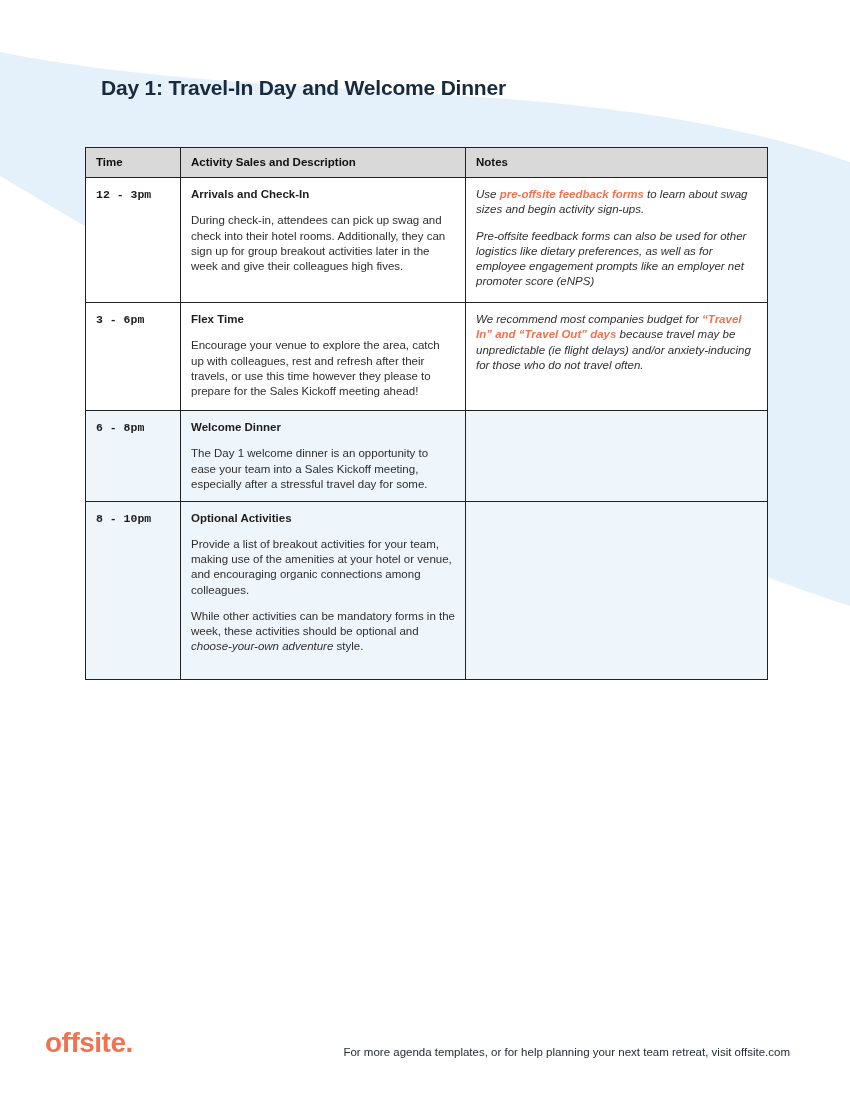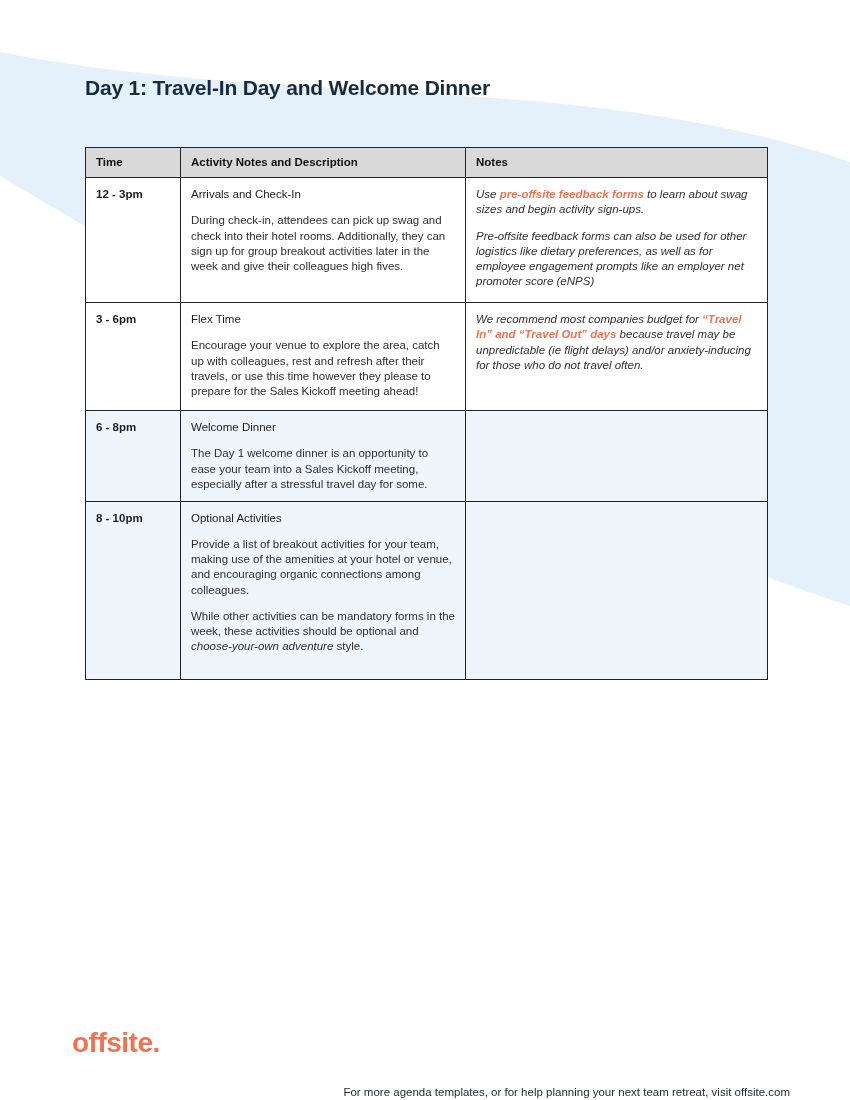--- a/index.html
+++ b/index.html
@@ -22,21 +22,21 @@
     position: absolute;
     left: 0; top: 0;
     width: 850px; height: 1100px;
     z-index: 0;
     pointer-events: none;
   }
   .content { position: relative; z-index: 1; }
 
   .page-title {
     position: absolute;
-    left: 85px;
+    left: 101px;
     top: 76px;
     margin: 0;
     font-size: 21px;
     font-weight: 700;
     letter-spacing: -0.2px;
     color: var(--color-title, #182a3c);
     text-align: center;
   }
 
   table.agenda {
@@ -69,23 +69,23 @@
     padding: 9px 10px;
     background: #ffffff;
   }
   table.agenda tbody tr:nth-child(1) { height: 125px; }
   table.agenda tbody tr:nth-child(2) { height: 108px; }
   table.agenda tbody tr:nth-child(3) { height: 89px; }
   table.agenda tbody tr:nth-child(4) { height: 178px; }
   table.agenda tbody tr:nth-child(3) td,
   table.agenda tbody tr:nth-child(4) td { background: #eef6fc; }
 
-  .time-cell { font-weight: 700; color: #1d1d1d; }
+  .time-cell { font-weight: 700; color: #1d1d1d; font-family: Liberation Mono, monospace; }
   .activity-title {
-    font-weight: 400;
+    font-weight: 700;
     color: #1d1d1d;
     margin: 0 0 11px 0;
   }
   .cell-para { margin: 0 0 11px 0; }
   .cell-para:last-child { margin-bottom: 0; }
 
   .notes-cell { font-style: italic; color: #2f2f2f; }
   .seg-accent {
     color: var(--color-accent, #f4714f);
     font-weight: 700;
@@ -94,29 +94,27 @@
   .seg-em { font-style: italic; }
 
   .logo {
     position: absolute;
     left: 45px;
     top: 1027px;
     font-size: 28px;
     font-weight: 800;
     letter-spacing: -0.5px;
     color: var(--color-accent, #f4714f);
-    margin-left: 27px;
   }
   .footer-text {
     position: absolute;
     right: 60px;
     top: 1046px;
     font-size: 11.5px;
     color: #222c38;
-    margin-top: 40px;
   }
 </style>
 </head>
 <body>
 
 <div class="page">
 
   <svg class="bg-swoosh" viewBox="0 0 850 1100" preserveAspectRatio="none" aria-hidden="true">
     <path d="M0 52 C 280 108, 580 70, 850 162 L 850 606 C 560 512, 260 330, 0 176 Z" fill="#e4f1fa"></path>
   </svg>
@@ -127,21 +125,21 @@
 
     <table class="agenda">
       <colgroup>
         <col class="col-time">
         <col class="col-activity">
         <col class="col-notes">
       </colgroup>
       <thead>
         <tr>
           <th>Time</th>
-          <th>Activity Notes and Description</th>
+          <th>Activity Sales and Description</th>
           <th>Notes</th>
         </tr>
       </thead>
       <tbody>
           <tr>
     <td class="time-cell">12 - 3pm</td>
     <td class="activity-cell">
       <div class="activity-title">Arrivals and Check-In</div>
       <div class="activity-paragraphs">
                 <p class="cell-para"><span>During check-in, attendees can pick up swag and check into their hotel rooms. Additionally, they can sign up for group breakout activities later in the week and give their colleagues high fives.</span></p>

